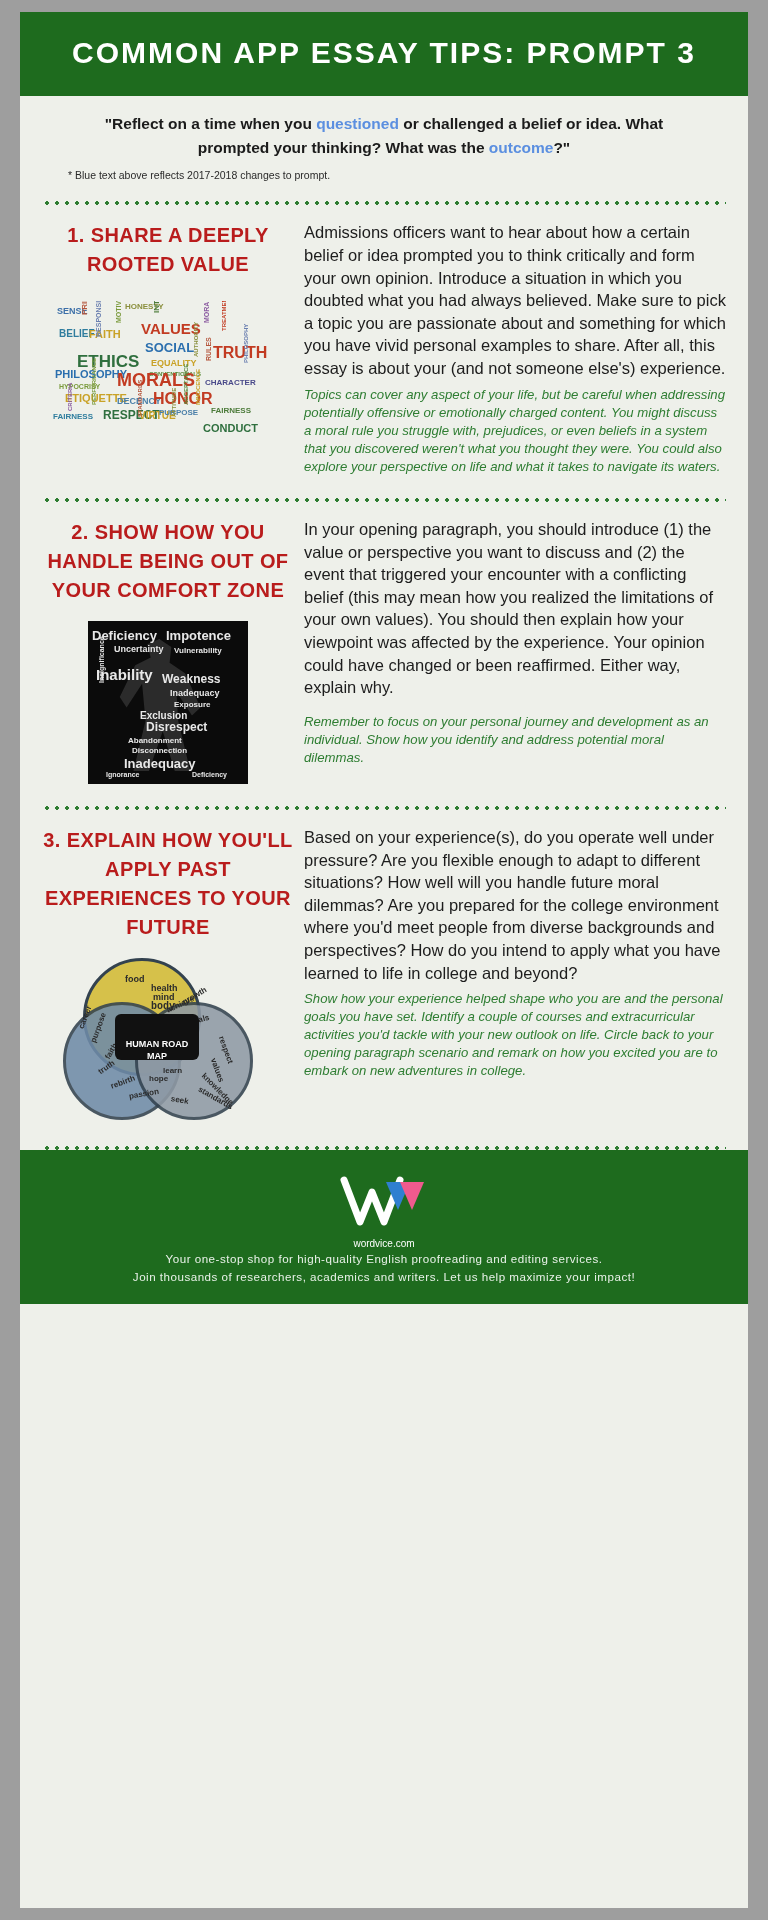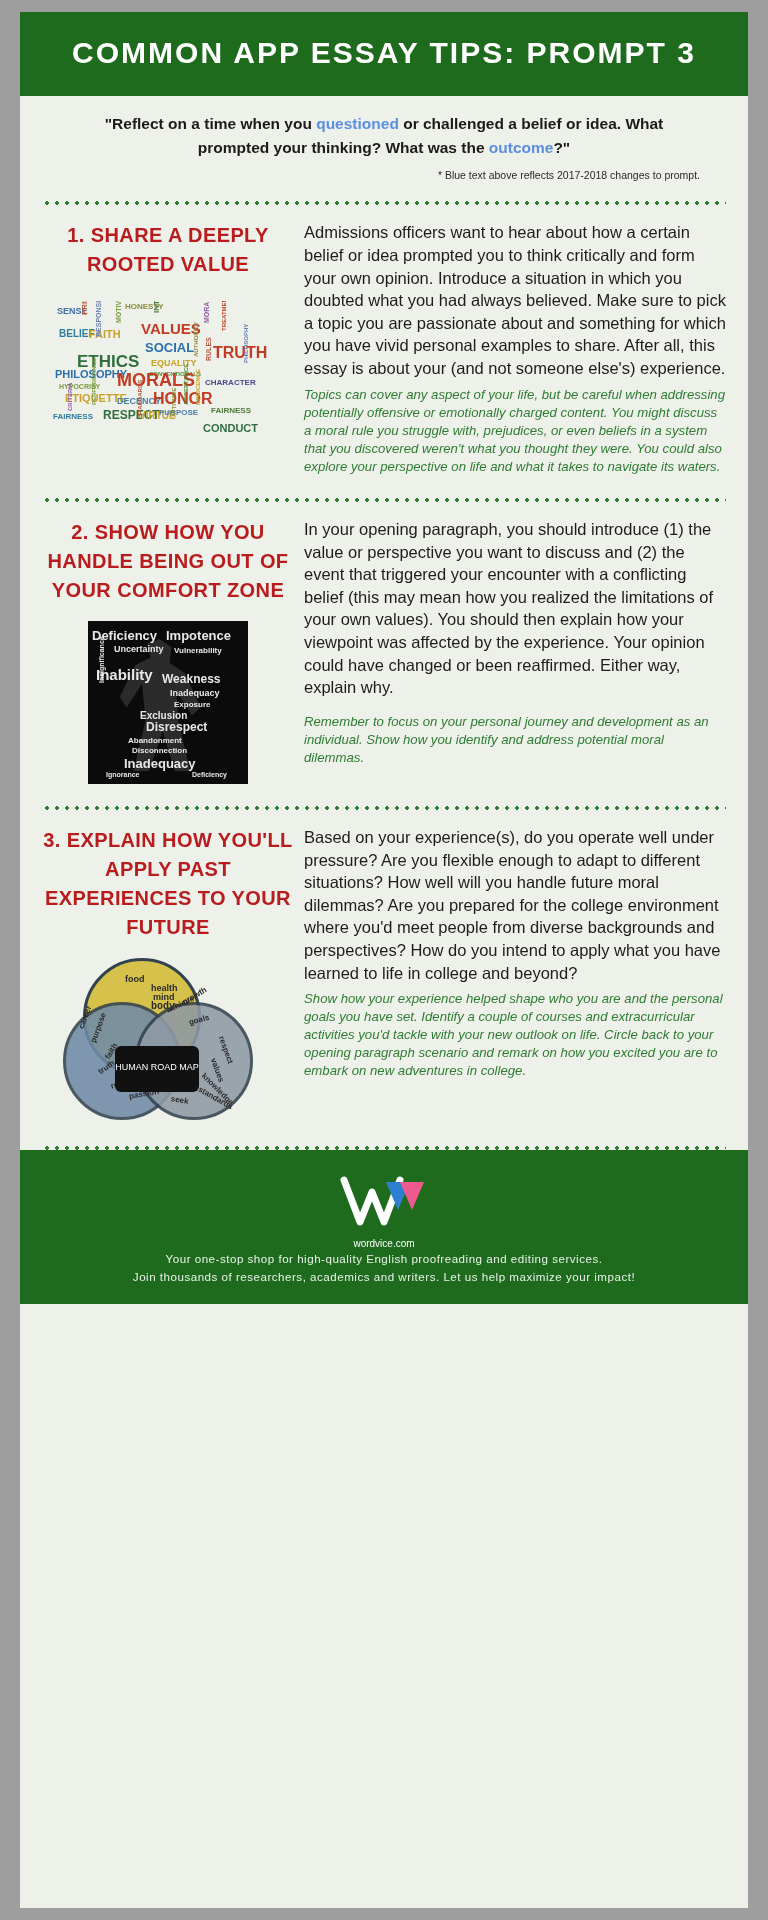--- a/index.html
+++ b/index.html
@@ -48,21 +48,21 @@
     font-size: 15.5px;
     font-weight: bold;
     color: #1b1b1b;
     line-height: 1.55;
   }
   .prompt .blue { color: #5b8fe0; }
   .footnote {
     font-size: 10.5px;
     color: #2a2a2a;
     margin-top: 9px;
-    text-align: right;
+    text-align: left;
   }
   .dots {
     height: 10px;
     margin: 10px 22px 0 22px;
     background-image: radial-gradient(#2e7d32 1.6px, transparent 1.7px);
     background-size: 10px 10px;
     background-position: 0 3px;
     background-repeat: repeat-x;
   }
   
@@ -145,26 +145,25 @@
   .rm-c2 { left: 0px; top: 44px; width: 118px; height: 118px; background: #6f8ba8; opacity: .88; }
   .rm-c3 { left: 72px; top: 44px; width: 118px; height: 118px; background: #8f9aa5; opacity: .88; }
   .rm-center {
     position: absolute;
     left: 52px; top: 56px;
     width: 84px; height: 46px;
     background: #111;
     border-radius: 6px;
     color: #fff;
     font-size: 9px;
-    font-weight: normal;
+    font-weight: bold;
     text-align: center;
     line-height: 1.35;
-    padding-top: 15px;
+    padding-top: 24px;
     z-index: 5;
-    margin-top: 32px;
   }
   .rm-word {
     position: absolute;
     font-size: 8px;
     font-weight: bold;
     color: #2b2b2b;
     white-space: nowrap;
     z-index: 4;
   }
   

